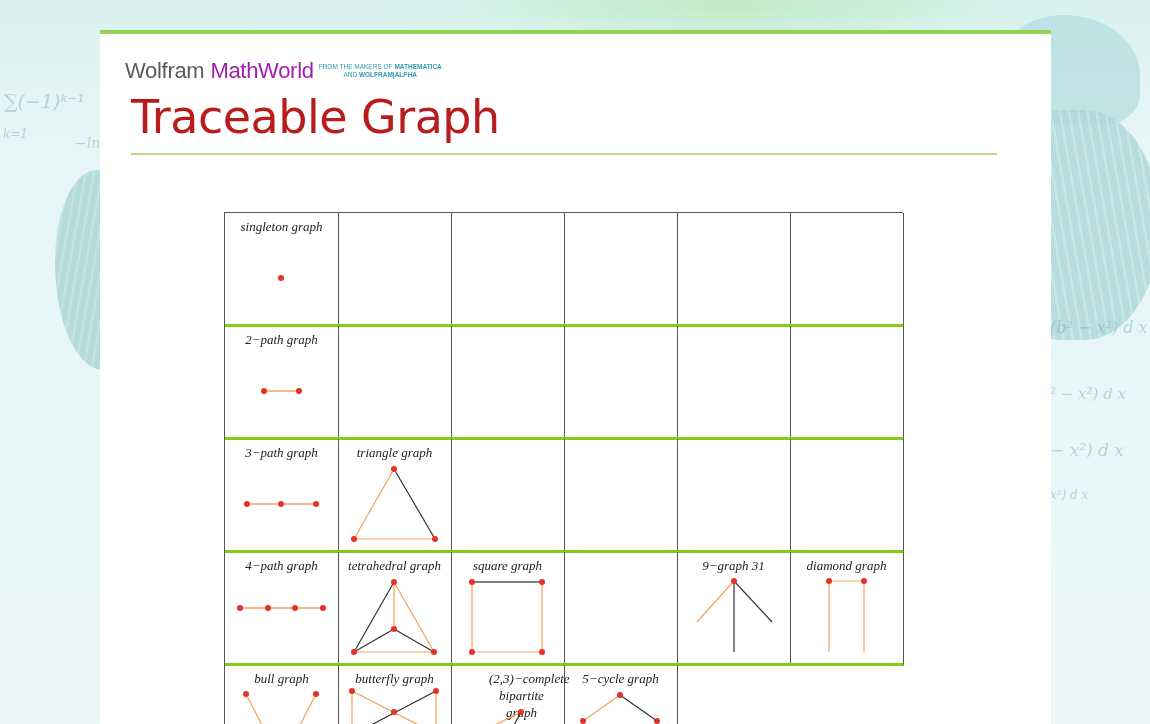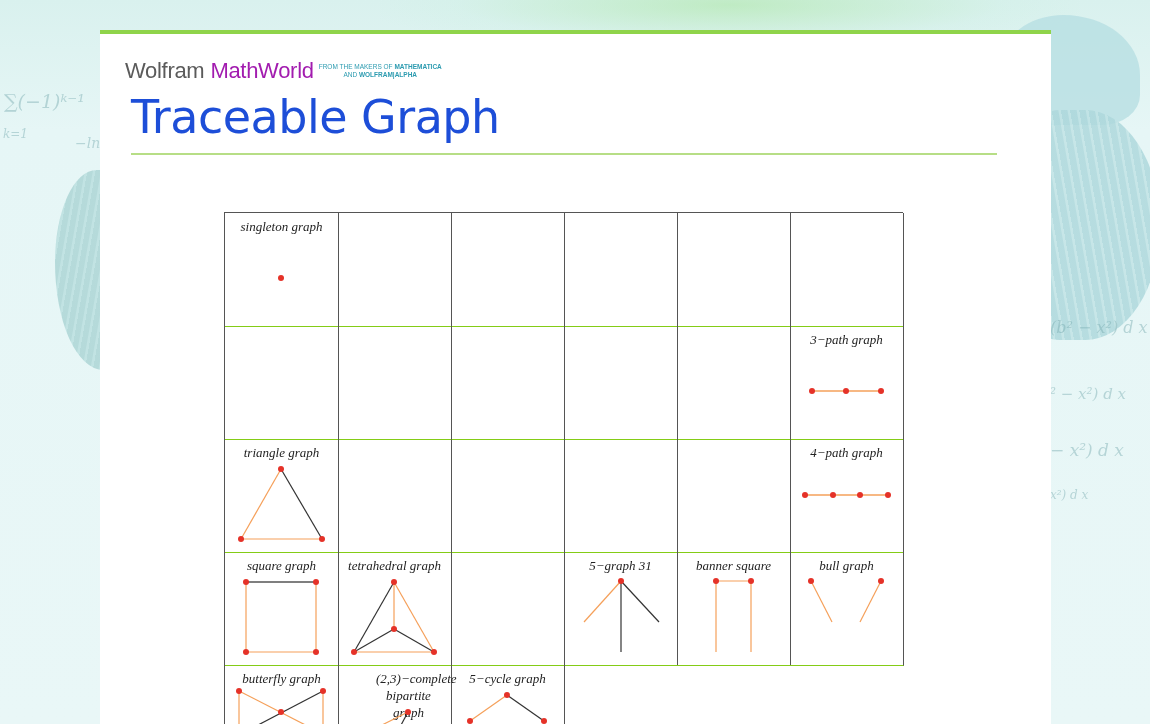--- a/index.html
+++ b/index.html
@@ -39,31 +39,31 @@
     background: #ffffff; border-top: 4px solid #8fd44a; box-sizing: border-box;
   }
   .brand {
     position: absolute; left: 25px; top: 24px; display: flex; align-items: center; text-align: center;
   }
   .brand-wolfram { font-size: 22px; color: #5b5b5b; letter-spacing: -0.3px; }
   .brand-mathworld { font-size: 22px; color: #a21caf; margin-left: 6px; letter-spacing: -0.3px; }
   .brand-tag { margin-left: 5px; font-size: 6.5px; line-height: 8px; color: #2c9bb0; }
   .brand-tag b { font-weight: bold; }
   .title {
-    position: absolute; left: 31px; top: 56px; font-size: 46px; color: #1d4ed8;
+    position: absolute; left: 31px; top: 56px; font-size: 46px; color: #b91c1c;
     font-family: "DejaVu Sans", sans-serif; letter-spacing: -0.5px;
   }
   .title-rule { position: absolute; left: 31px; top: 119px; width: 866px; height: 2px; background: #b7de86; }
   .grid {
     position: absolute; left: 124px; top: 178px;
     display: grid; grid-template-columns: repeat(6, 113px); grid-auto-rows: 113px;
     border-top: 1px solid #555; border-left: 1px solid #555;
   }
   .cell {
-    border-right: 1px solid #555; border-bottom: 1px solid #84cc16; position: relative;
+    border-right: 1px solid #555; border-bottom: 3px solid #84cc16; position: relative;
     box-sizing: border-box; width: 114px; height: 114px; margin-right: -1px; margin-bottom: -1px;
   }
   .cell-label {
     position: absolute; top: 5px; left: 0; right: 0; text-align: center;
     font-family: "Liberation Serif", serif; font-style: italic; font-size: 13px; color: #222;
     line-height: 17px;
   }
   .cell svg { position: absolute; left: 0; top: 0; }
 </style>
 </head>
@@ -103,20 +103,28 @@
       <svg width="113" height="113">
         <circle cx="56" cy="65" r="3" fill="#e53228"></circle>
       </svg>
     </div>
     <div class="cell"></div>
     <div class="cell"></div>
     <div class="cell"></div>
     <div class="cell"></div>
     <div class="cell"></div>
 
+    <div class="cell">
+      <div class="cell-label">2−path graph</div>
+      <svg width="113" height="113">
+        <line x1="39" y1="65" x2="74" y2="65" stroke="#f5a05a" stroke-width="1.5"></line>
+        <circle cx="39" cy="65" r="3" fill="#e53228"></circle>
+          <circle cx="74" cy="65" r="3" fill="#e53228"></circle>
+      </svg>
+    </div>
     <div class="cell"></div>
     <div class="cell"></div>
     <div class="cell"></div>
     <div class="cell"></div>
     <div class="cell"></div>
 
     <div class="cell">
       <div class="cell-label">3−path graph</div>
       <svg width="113" height="113">
         <line x1="22" y1="65" x2="91" y2="65" stroke="#f5a05a" stroke-width="1.5"></line>
@@ -142,63 +150,63 @@
     <div class="cell"></div>
 
     <div class="cell">
       <div class="cell-label">4−path graph</div>
       <svg width="113" height="113">
         <line x1="15" y1="56" x2="98" y2="56" stroke="#f5a05a" stroke-width="1.5"></line>
         <circle cx="15" cy="56" r="3" fill="#e53228"></circle>
           <circle cx="43" cy="56" r="3" fill="#e53228"></circle>
           <circle cx="70" cy="56" r="3" fill="#e53228"></circle>
           <circle cx="98" cy="56" r="3" fill="#e53228"></circle>
-      </svg>
-    </div>
-    <div class="cell">
-      <div class="cell-label">square graph</div>
-      <svg width="113" height="113">
-        <line x1="21" y1="30" x2="21" y2="100" stroke="#f5a05a" stroke-width="1.2"></line>
-        <line x1="21" y1="100" x2="91" y2="100" stroke="#f5a05a" stroke-width="1.2"></line>
-        <line x1="91" y1="100" x2="91" y2="30" stroke="#f5a05a" stroke-width="1.2"></line>
-        <line x1="21" y1="30" x2="91" y2="30" stroke="#555" stroke-width="1.5"></line>
-        <circle cx="21" cy="30" r="3" fill="#e53228"></circle>
-          <circle cx="91" cy="30" r="3" fill="#e53228"></circle>
-          <circle cx="21" cy="100" r="3" fill="#e53228"></circle>
-          <circle cx="91" cy="100" r="3" fill="#e53228"></circle>
       </svg>
     </div>
     <div class="cell">
       <div class="cell-label">tetrahedral graph</div>
       <svg width="113" height="113">
         <line x1="56" y1="30" x2="56" y2="77" stroke="#f5a05a" stroke-width="1.2"></line>
         <line x1="56" y1="30" x2="96" y2="100" stroke="#f5a05a" stroke-width="1.2"></line>
         <line x1="16" y1="100" x2="96" y2="100" stroke="#f5a05a" stroke-width="1.2"></line>
         <line x1="56" y1="30" x2="16" y2="100" stroke="#333" stroke-width="1.2"></line>
         <line x1="16" y1="100" x2="56" y2="77" stroke="#333" stroke-width="1.2"></line>
         <line x1="56" y1="77" x2="96" y2="100" stroke="#333" stroke-width="1.2"></line>
         <circle cx="56" cy="30" r="3" fill="#e53228"></circle>
           <circle cx="56" cy="77" r="3" fill="#e53228"></circle>
           <circle cx="16" cy="100" r="3" fill="#e53228"></circle>
           <circle cx="96" cy="100" r="3" fill="#e53228"></circle>
       </svg>
     </div>
-    <div class="cell"></div>
-
-    <div class="cell">
-      <div class="cell-label">5−graph 31</div>
+    <div class="cell">
+      <div class="cell-label">square graph</div>
+      <svg width="113" height="113">
+        <line x1="21" y1="30" x2="21" y2="100" stroke="#f5a05a" stroke-width="1.2"></line>
+        <line x1="21" y1="100" x2="91" y2="100" stroke="#f5a05a" stroke-width="1.2"></line>
+        <line x1="91" y1="100" x2="91" y2="30" stroke="#f5a05a" stroke-width="1.2"></line>
+        <line x1="21" y1="30" x2="91" y2="30" stroke="#555" stroke-width="1.5"></line>
+        <circle cx="21" cy="30" r="3" fill="#e53228"></circle>
+          <circle cx="91" cy="30" r="3" fill="#e53228"></circle>
+          <circle cx="21" cy="100" r="3" fill="#e53228"></circle>
+          <circle cx="91" cy="100" r="3" fill="#e53228"></circle>
+      </svg>
+    </div>
+    <div class="cell"></div>
+
+    <div class="cell">
+      <div class="cell-label">9−graph 31</div>
       <svg width="113" height="113">
         <line x1="57" y1="29" x2="20" y2="70" stroke="#f5a05a" stroke-width="1.2"></line>
         <line x1="57" y1="29" x2="57" y2="100" stroke="#333" stroke-width="1.2"></line>
         <line x1="57" y1="29" x2="95" y2="70" stroke="#333" stroke-width="1.2"></line>
         <circle cx="57" cy="29" r="3" fill="#e53228"></circle>
       </svg>
     </div>
     <div class="cell">
-      <div class="cell-label">banner square</div>
+      <div class="cell-label">diamond graph</div>
       <svg width="113" height="113">
         <line x1="39" y1="29" x2="74" y2="29" stroke="#f5a05a" stroke-width="1.2"></line>
         <line x1="39" y1="29" x2="39" y2="100" stroke="#f5a05a" stroke-width="1.2"></line>
         <line x1="74" y1="29" x2="74" y2="100" stroke="#f5a05a" stroke-width="1.2"></line>
         <circle cx="39" cy="29" r="3" fill="#e53228"></circle>
           <circle cx="74" cy="29" r="3" fill="#e53228"></circle>
       </svg>
     </div>
     <div class="cell">
       <div class="cell-label">bull graph</div>

